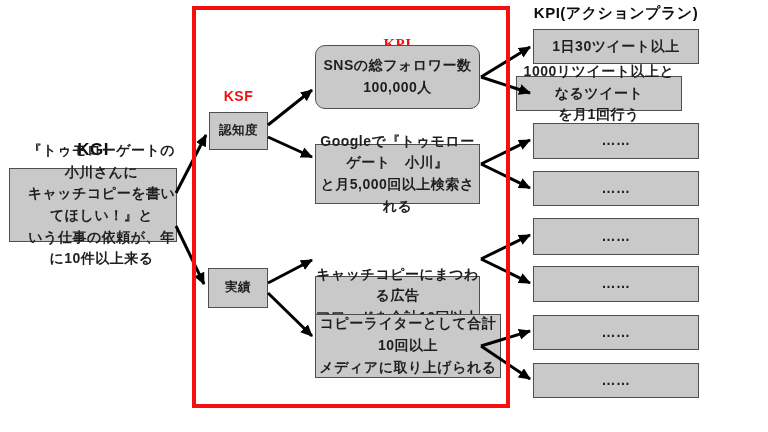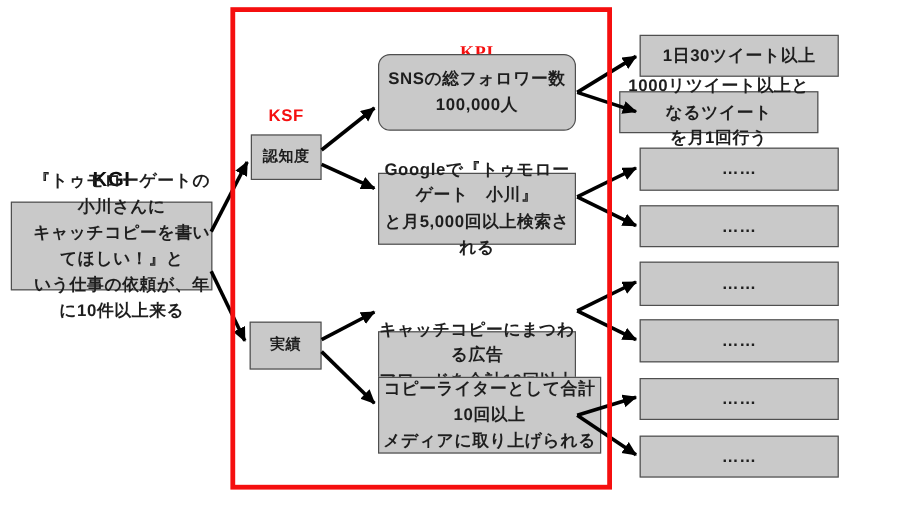--- a/index.html
+++ b/index.html
@@ -70,20 +70,21 @@
 
   <div class="lbl red fs15" style="left:315px;top:36px;width:165px;font-family:Liberation Serif, serif;">KPI</div>
   <div class="box fs9" style="left:315px;top:45px;width:165px;height:64px;border-radius:10px;">SNSの総フォロワー数100,000人</div>
   <div class="box fs9" style="left:315px;top:144px;width:165px;height:60px;">Googleで『トゥモローゲート　小川』
 と月5,000回以上検索される</div>
   <div class="box fs9" style="left:315px;top:228px;width:165px;height:62px;margin-top:48px;">キャッチコピーにまつわる広告
 アワードを合計10回以上受賞する</div>
   <div class="box fs9" style="left:315px;top:314px;width:186px;height:64px;">コピーライターとして合計10回以上
 メディアに取り上げられる</div>
 
+  <div class="lbl fs15" style="left:527px;top:4px;width:178px;">KPI(アクションプラン)</div>
   <div class="box fs9" style="left:533px;top:29px;width:166px;height:35px;">1日30ツイート以上</div>
   <div class="box fs9" style="left:516px;top:76px;width:166px;height:35px;">1000リツイート以上となるツイート
 を月1回行う</div>
   <div class="box fs9" style="left:533px;top:123px;width:166px;height:36px;">……</div>
   <div class="box fs9" style="left:533px;top:171px;width:166px;height:35px;">……</div>
   <div class="box fs9" style="left:533px;top:218px;width:166px;height:37px;">……</div>
   <div class="box fs9" style="left:533px;top:266px;width:166px;height:36px;">……</div>
   <div class="box fs9" style="left:533px;top:315px;width:166px;height:35px;">……</div>
   <div class="box fs9" style="left:533px;top:363px;width:166px;height:35px;">……</div>
 

